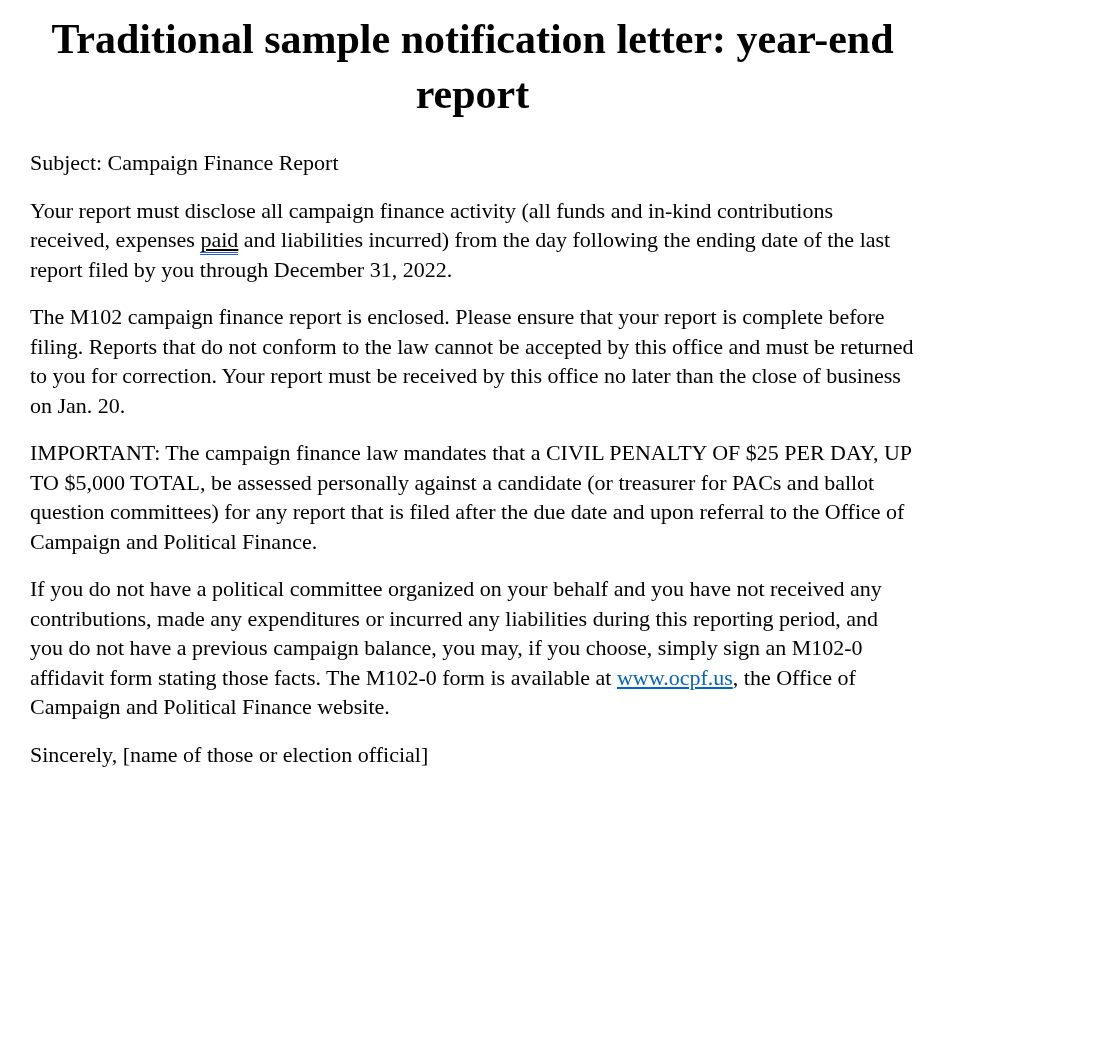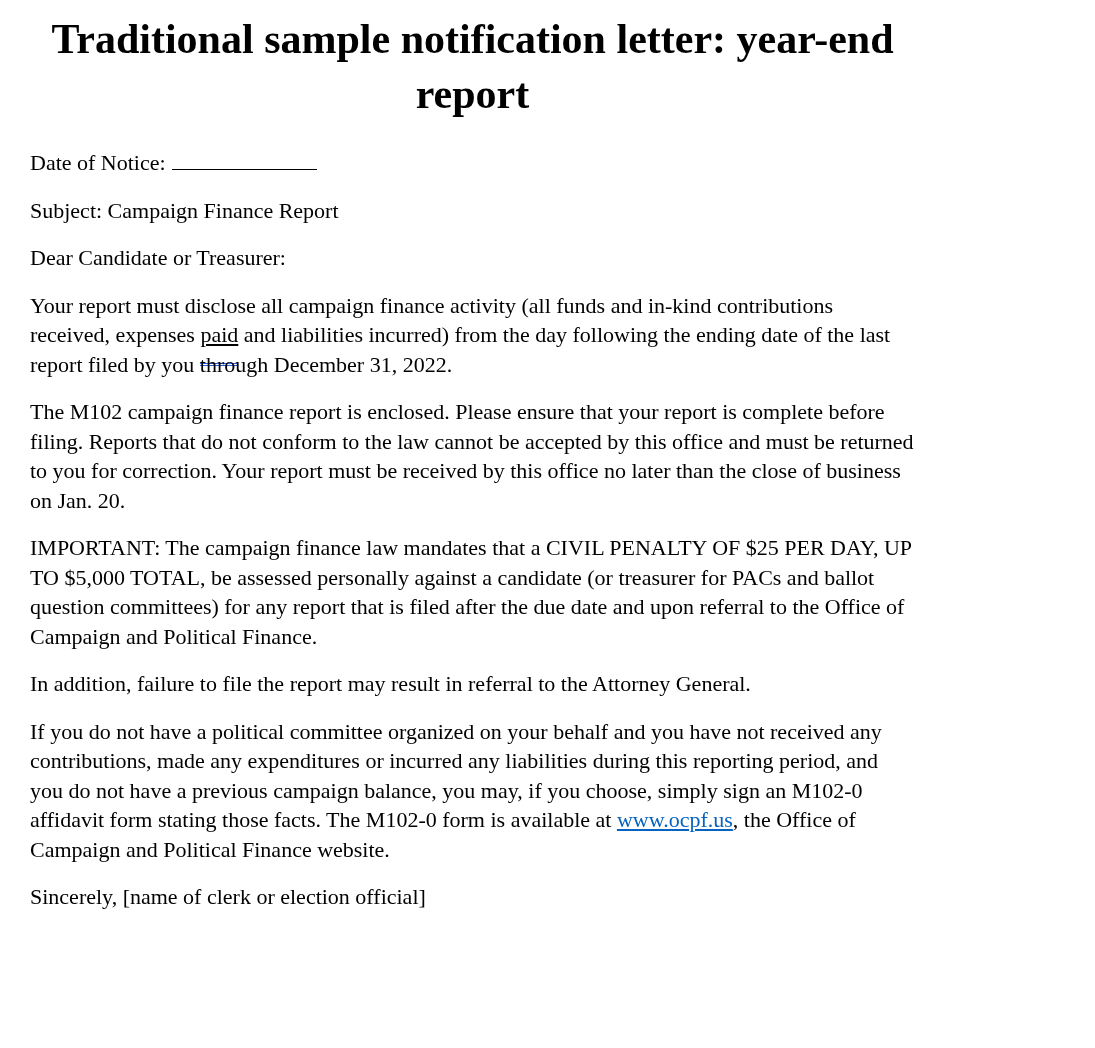--- a/index.html
+++ b/index.html
@@ -34,56 +34,51 @@
     display: inline-block;
     width: 145px;
     border-bottom: 1.5px solid #000000;
     height: 20px;
     vertical-align: baseline;
     margin-left: 6px;
   }
   .underlined-word {
     text-decoration: underline;
     border-bottom: 3px double #2b5fd9;
-    padding-bottom: 16px;
+    padding-bottom: 0;
     margin-top: 41px;
   }
   a.doc-link {
     color: #0563C1;
     text-decoration: underline;
     cursor: pointer;
   }
 </style>
 </head>
 <body>
 
 <div class="page">
 
   <h1 class="doc-title">Traditional sample notification letter: year-end report</h1>
 
-  <p class="para">
-    <span>Date of Notice:</span><span class="blank-line"></span>
-  </p>
 
   <p class="para">Subject: Campaign Finance Report</p>
 
 
-  <p class="para">Dear Candidate or Treasurer:</p>
 
 
   <p class="para">
     <span>Your report must disclose all campaign finance activity (all funds and in-kind contributions received, expenses </span><span class="underlined-word">paid</span><span> and liabilities incurred) from the day following the ending date of the last report filed by you through December 31, 2022.</span>
   </p>
 
   <p class="para">The M102 campaign finance report is enclosed. Please ensure that your report is complete before filing. Reports that do not conform to the law cannot be accepted by this office and must be returned to you for correction. Your report must be received by this office no later than the close of business on Jan. 20.</p>
 
   <p class="para">IMPORTANT: The campaign finance law mandates that a CIVIL PENALTY OF $25 PER DAY, UP TO $5,000 TOTAL, be assessed personally against a candidate (or treasurer for PACs and ballot question committees) for any report that is filed after the due date and upon referral to the Office of Campaign and Political Finance.</p>
 
-  <p class="para">In addition, failure to file the report may result in referral to the Attorney General.</p>
 
   <p class="para">
     <span>If you do not have a political committee organized on your behalf and you have not received any contributions, made any expenditures or incurred any liabilities during this reporting period, and you do not have a previous campaign balance, you may, if you choose, simply sign an M102-0 affidavit form stating those facts. The M102-0 form is available at </span><a class="doc-link" href="#">www.ocpf.us</a><span>, the Office of Campaign and Political Finance website.</span>
   </p>
 
 
-  <p class="para">Sincerely, [name of clerk or election official]</p>
+  <p class="para">Sincerely, [name of those or election official]</p>
 
 </div>
 
 </body></html>

